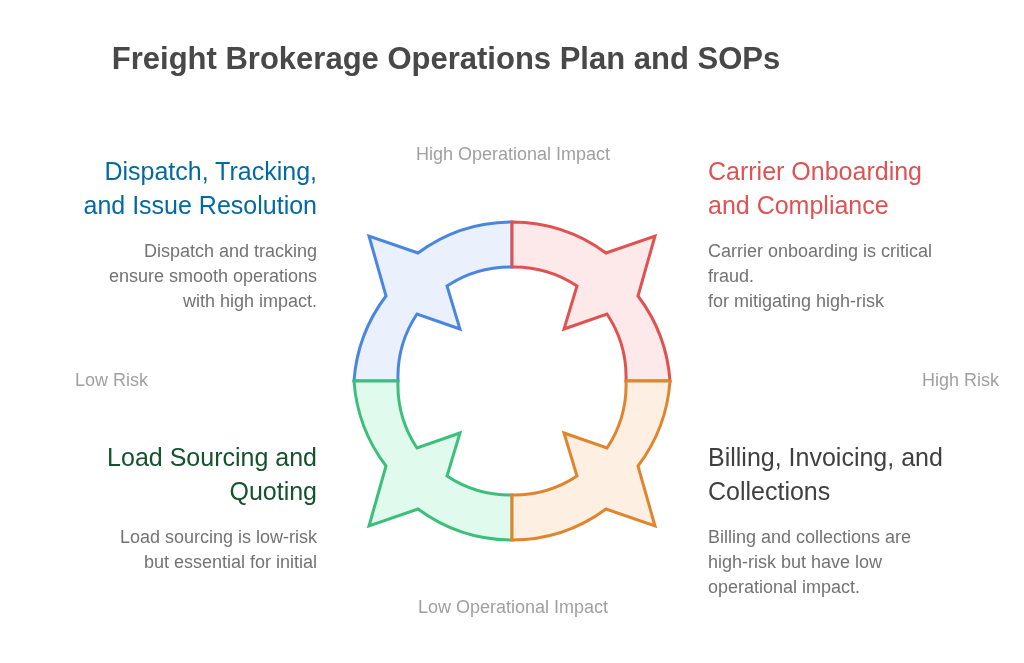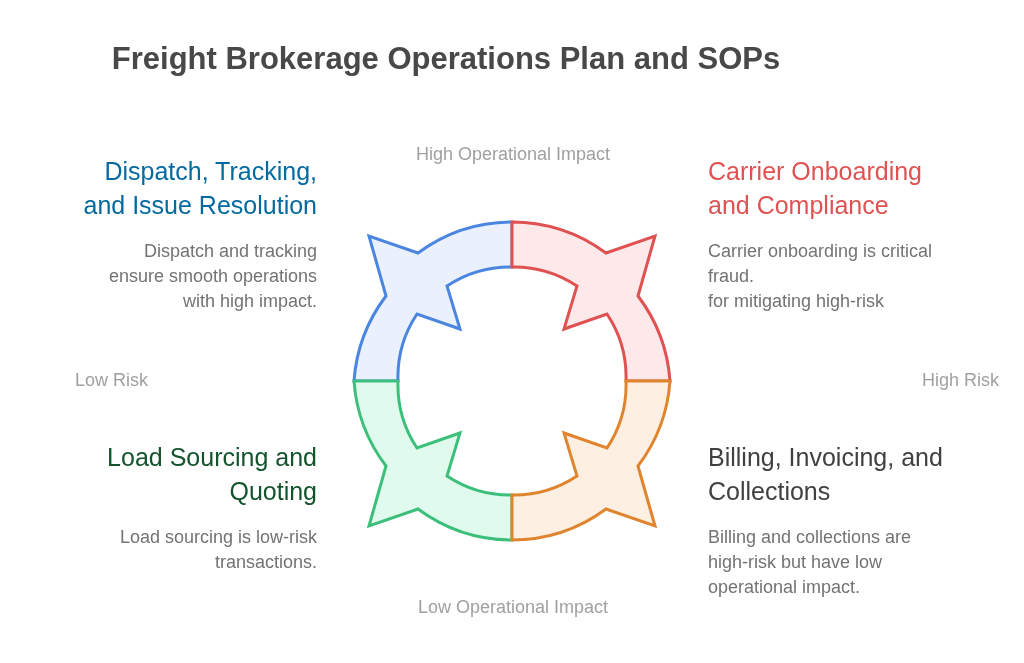--- a/index.html
+++ b/index.html
@@ -128,21 +128,21 @@
   </div>
 </div>
 
 <div class="block left b-bl">
   <div class="block-title" style="color:#14532d;">
     <div>Load Sourcing and</div>
     <div>Quoting</div>
   </div>
   <div class="block-desc">
     <div>Load sourcing is low-risk</div>
-    <div>transactions.</div>
+    <div>but essential for initial</div>
   </div>
 </div>
 
 <div class="block right b-br">
   <div class="block-title" style="color:#404040;">
     <div>Billing, Invoicing, and</div>
     <div>Collections</div>
   </div>
   <div class="block-desc">
     <div>Billing and collections are</div>

